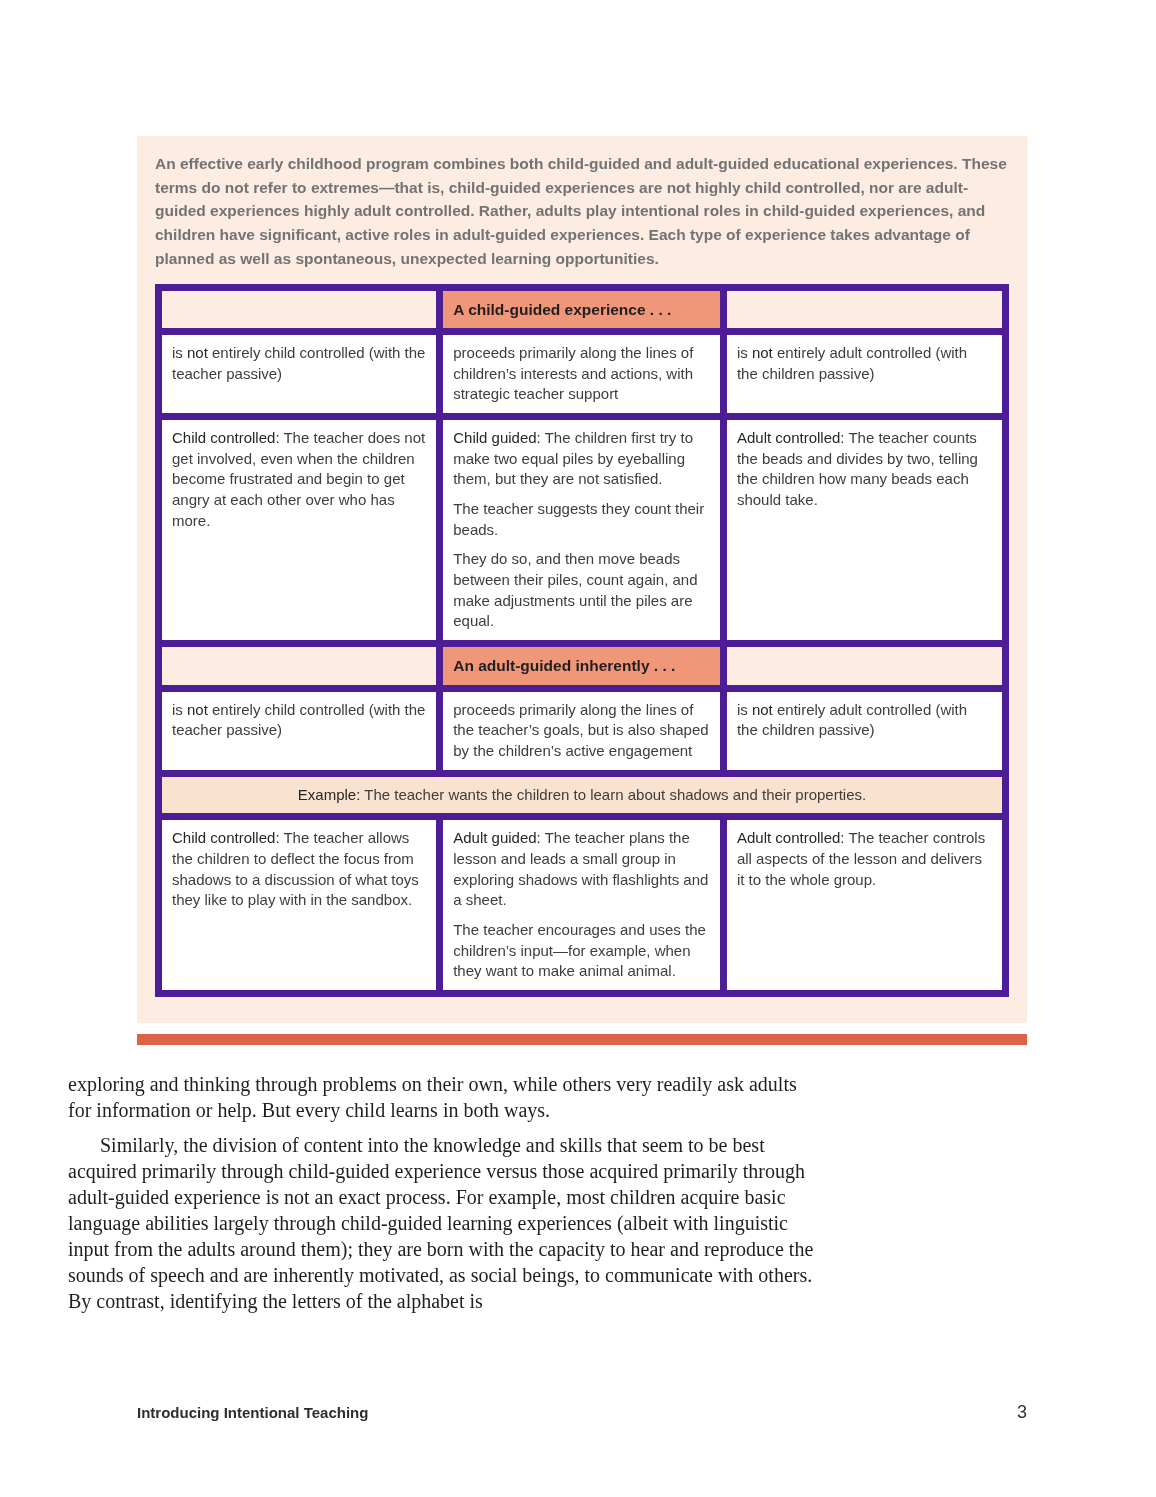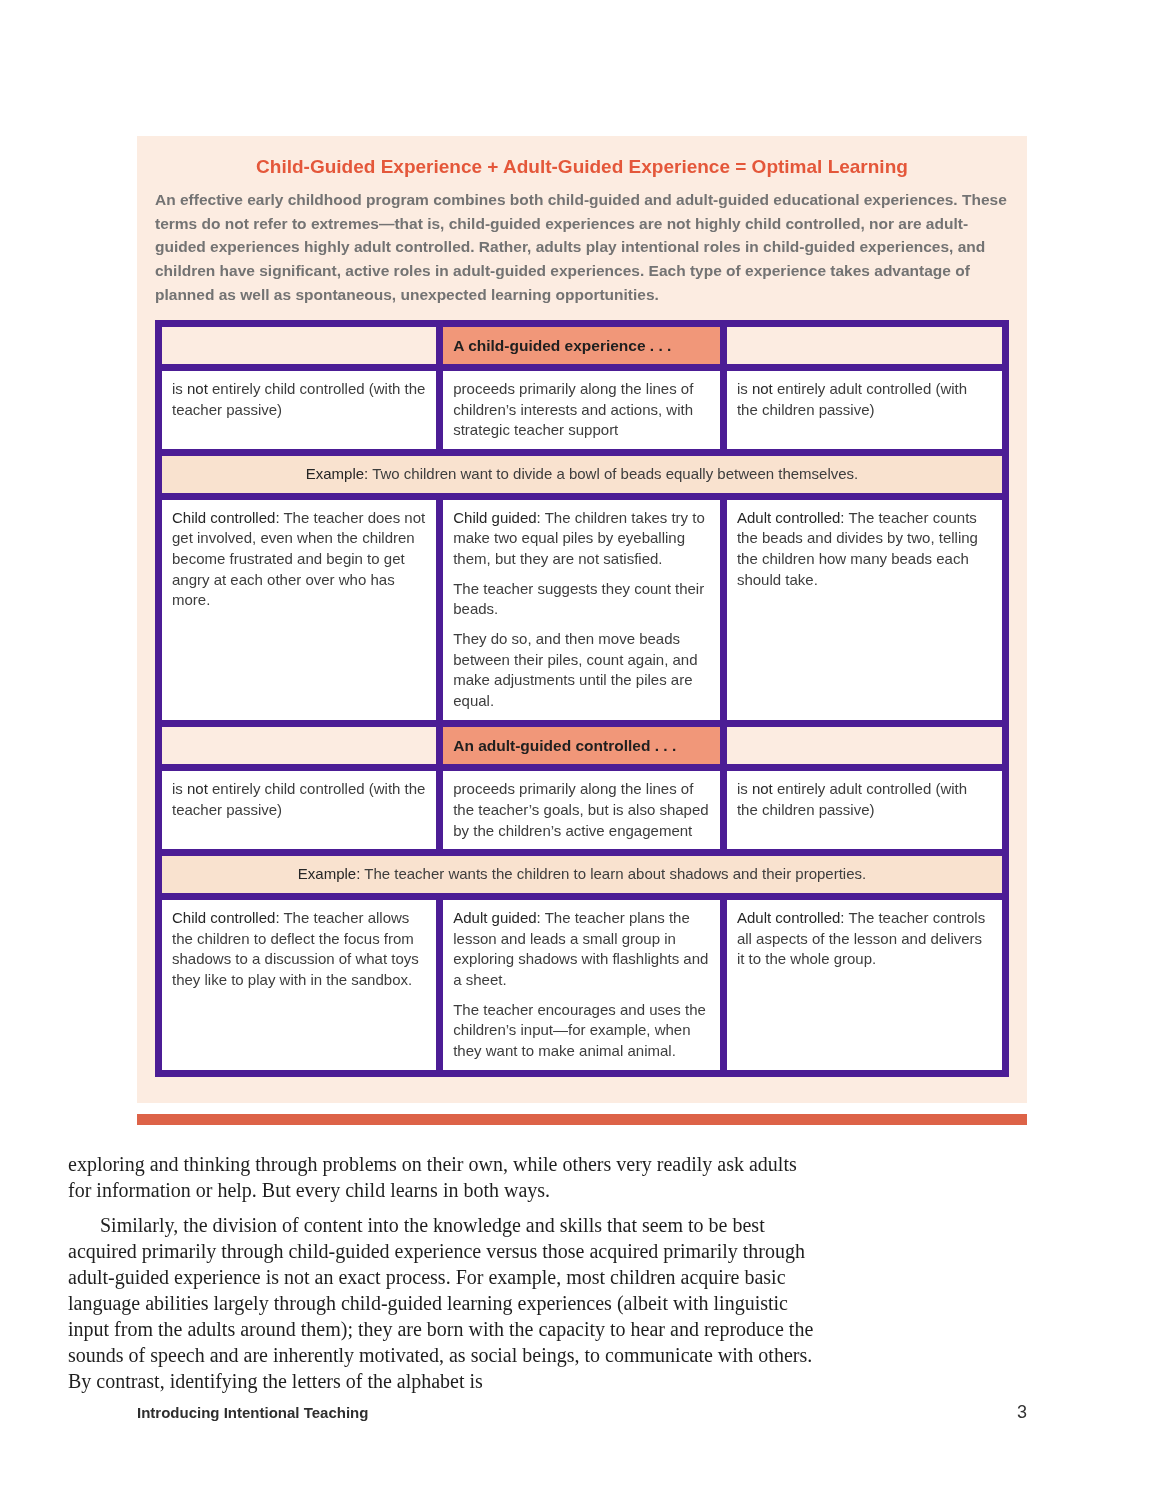--- a/index.html
+++ b/index.html
@@ -57,21 +57,20 @@
   }
   .footer-left { font-size:15px; font-weight:bold; color:#2e2e2e; font-family:"Liberation Sans", sans-serif; }
   .footer-page { font-size:18px; color:#333333; font-family:"Liberation Sans", sans-serif; }
 </style>
 </head>
 <body>
 
 <div class="page">
 
   <section class="panel">
-    <h1 class="panel-title">Child-Guided Experience + Adult-Guided Experience = Optimal Learning</h1>
     <p class="panel-intro">An effective early childhood program combines both child-guided and adult-guided educational experiences. These terms do not refer to extremes—that is, child-guided experiences are not highly child controlled, nor are adult-guided experiences highly adult controlled. Rather, adults play intentional roles in child-guided experiences, and children have significant, active roles in adult-guided experiences. Each type of experience takes advantage of planned as well as spontaneous, unexpected learning opportunities.</p>
 
     <table class="exp-table">
       <colgroup>
         <col style="width:33.2%">
           <col style="width:33.5%">
           <col style="width:33.3%">
       </colgroup>
 
       <tbody>
@@ -80,41 +79,38 @@
         <td class="col-header">A child-guided experience . . .</td>
         <td class="corner"></td>
       </tr>
 
       <tr>
         <td class="white-cell"><span>is </span><b>not</b><span> entirely child controlled (with the teacher passive)</span></td>
         <td class="white-cell">proceeds primarily along the lines of children’s interests and actions, with strategic teacher support</td>
         <td class="white-cell"><span>is </span><b>not</b><span> entirely adult controlled (with the children passive)</span></td>
       </tr>
 
-      <tr>
-        <td class="example-cell" colspan="3"><b>Example:</b><span> Two children want to divide a bowl of beads equally between themselves.</span></td>
-      </tr>
 
       <tr>
         <td class="white-cell">
           <p><b>Child controlled:</b><span> The teacher does not get involved, even when the children become frustrated and begin to get angry at each other over who has more.</span></p>
         </td>
         <td class="white-cell">
-          <p><b>Child guided:</b><span> The children takes try to make two equal piles by eyeballing them, but they are not satisfied.</span></p>
+          <p><b>Child guided:</b><span> The children first try to make two equal piles by eyeballing them, but they are not satisfied.</span></p>
           <p>The teacher suggests they count their beads.</p>
           <p>They do so, and then move beads between their piles, count again, and make adjustments until the piles are equal.</p>
         </td>
         <td class="white-cell">
           <p><b>Adult controlled:</b><span> The teacher counts the beads and divides by two, telling the children how many beads each should take.</span></p>
         </td>
       </tr>
 
       <tr>
         <td class="corner"></td>
-        <td class="col-header">An adult-guided controlled . . .</td>
+        <td class="col-header">An adult-guided inherently . . .</td>
         <td class="corner"></td>
       </tr>
 
       <tr>
         <td class="white-cell"><span>is </span><b>not</b><span> entirely child controlled (with the teacher passive)</span></td>
         <td class="white-cell">proceeds primarily along the lines of the teacher’s goals, but is also shaped by the children’s active engagement</td>
         <td class="white-cell"><span>is </span><b>not</b><span> entirely adult controlled (with the children passive)</span></td>
       </tr>
 
       <tr>

